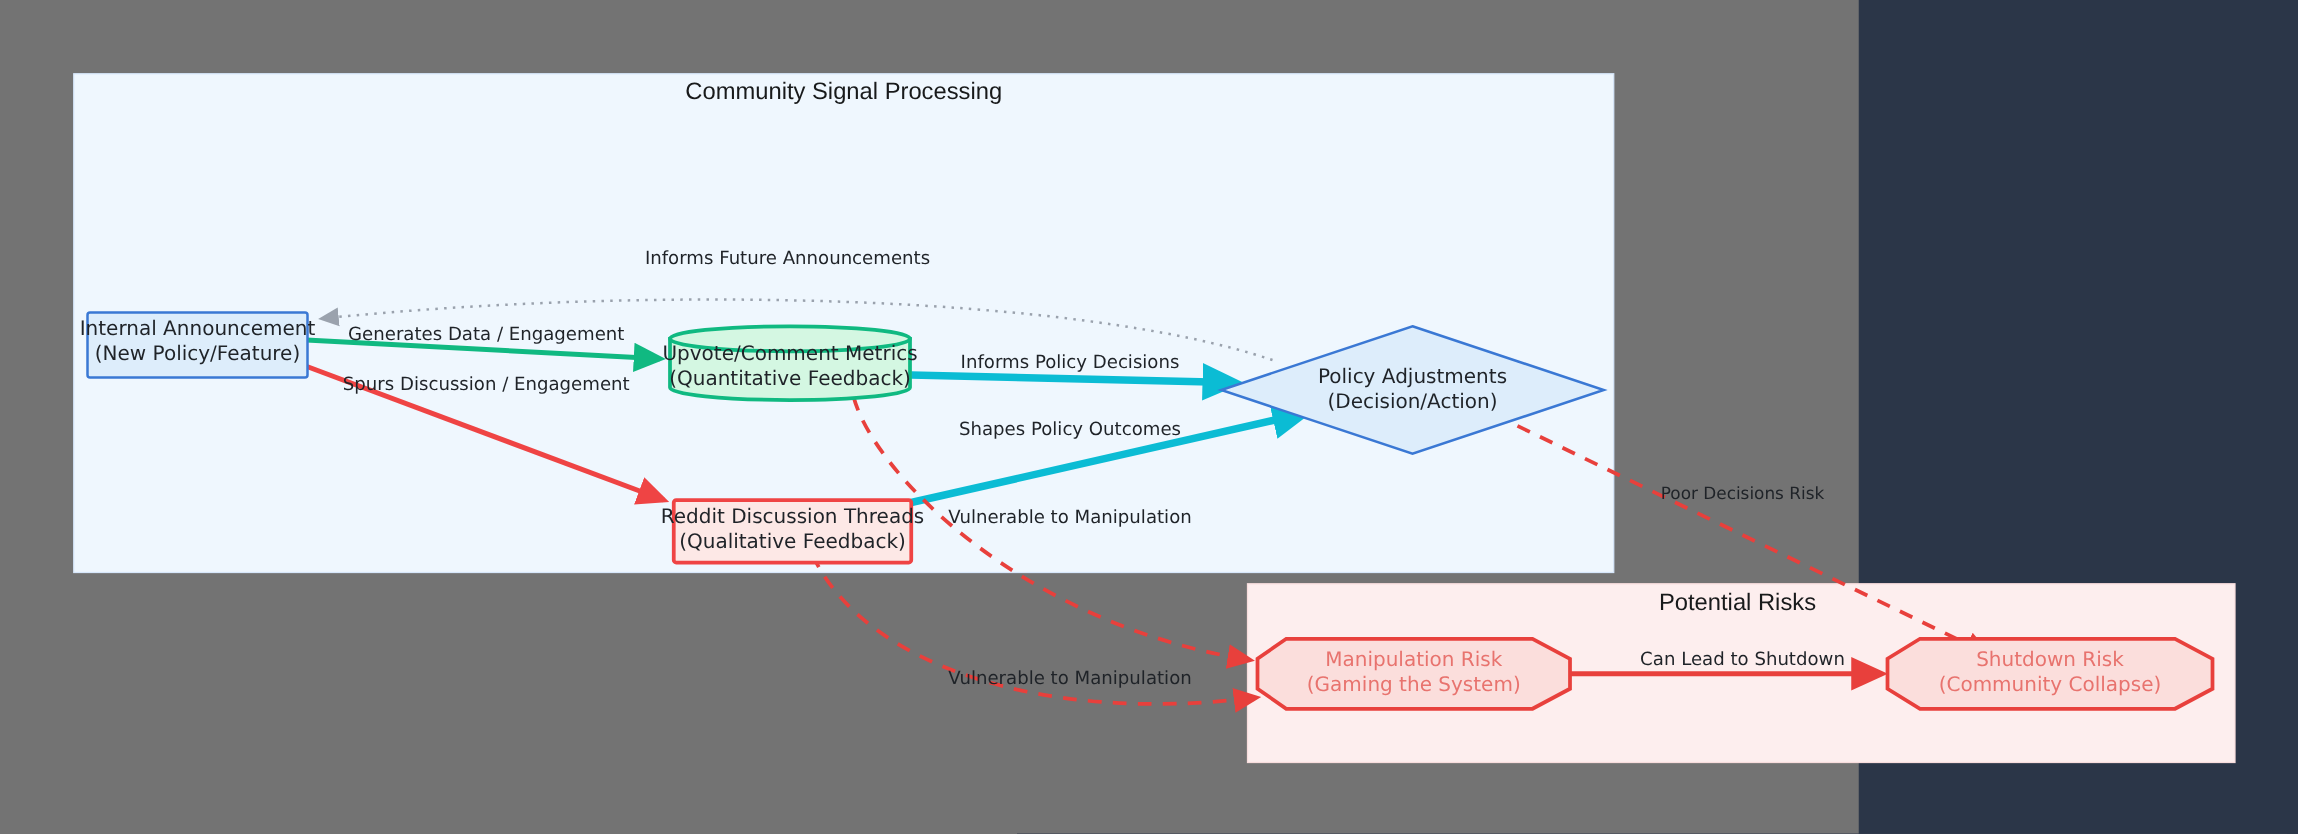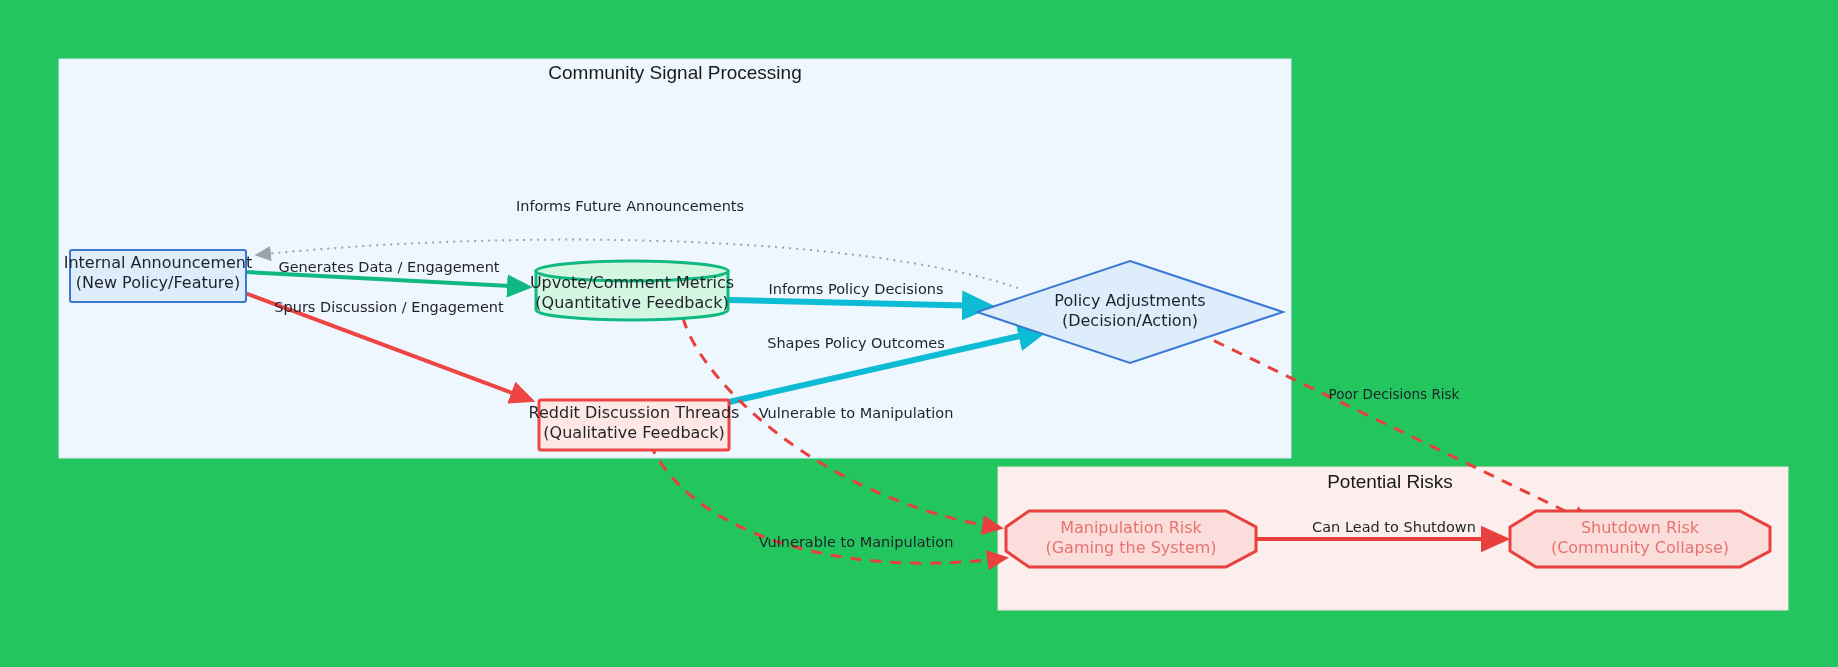--- a/index.html
+++ b/index.html
@@ -9,23 +9,23 @@
     background: #2b3648;
   }
   body {
     width: 1838px;
     height: 667px;
     overflow: hidden;
     font-family: "DejaVu Sans", "Liberation Sans", sans-serif;
   }
   #stage {
     position: relative;
-    width: 1838px;
+    width: 1487px;
     height: 667px;
-    background: #22c55e;
+    background: #737373;
   }
   svg#diagram {
     position: absolute;
     left: 0; top: 0;
     width: 1838px;
     height: 667px;
     display: block;
   }
   .cluster-title {
     font-family: "Liberation Sans", sans-serif;

